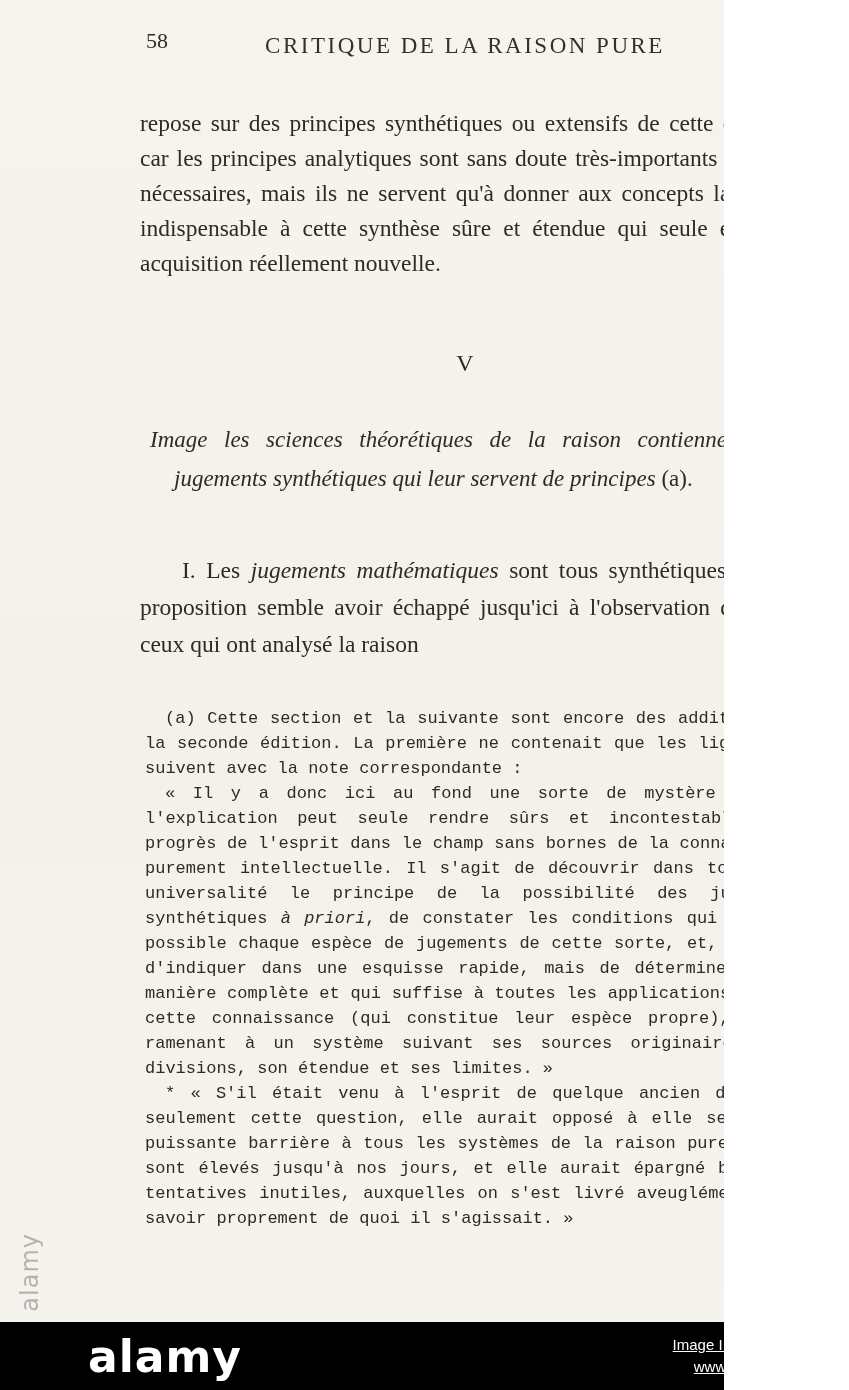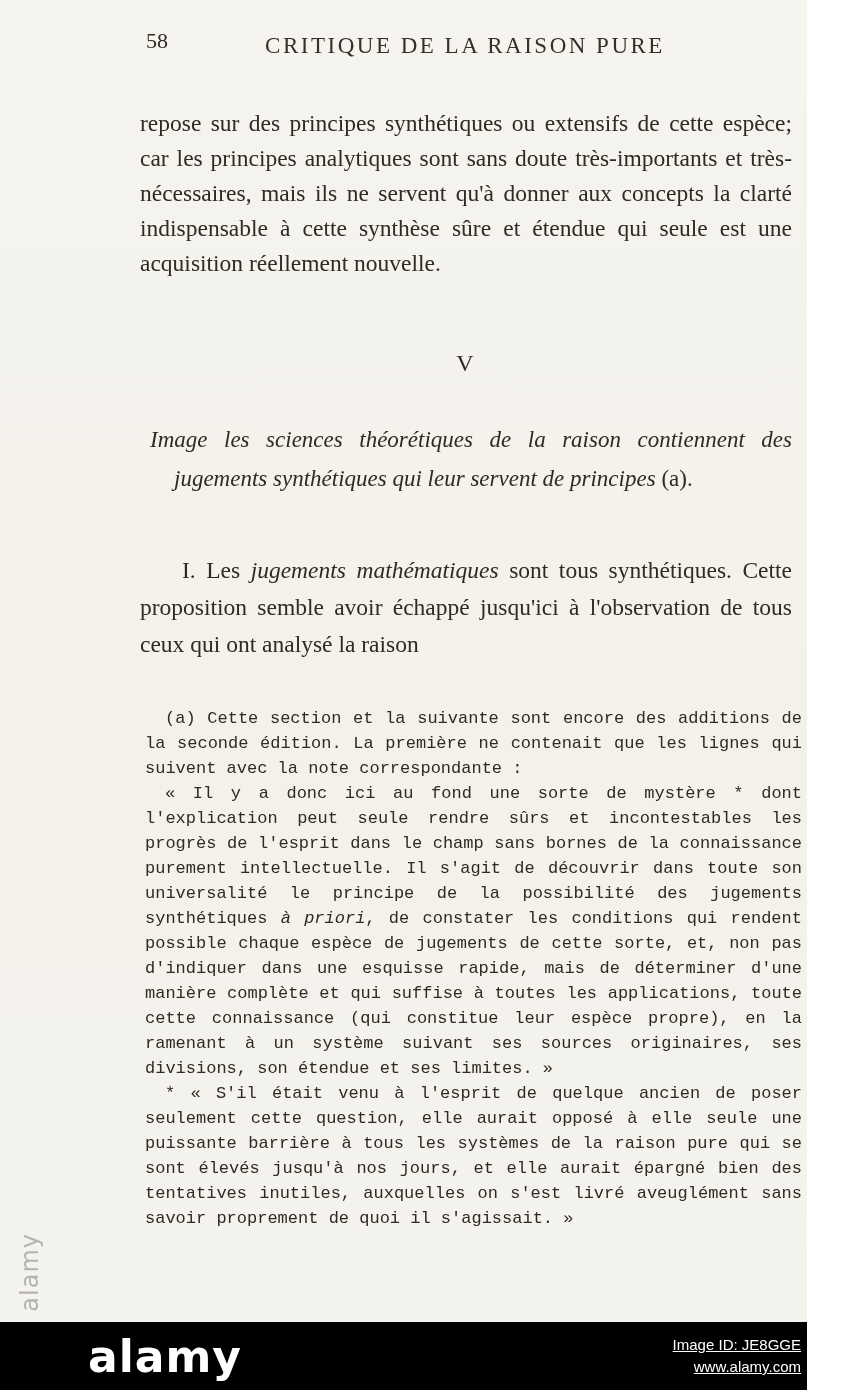--- a/index.html
+++ b/index.html
@@ -1,21 +1,21 @@
 <!DOCTYPE html>
 <html><head>
 <meta charset="utf-8">
 <style>
   * { margin:0; padding:0; box-sizing:border-box; }
   html,body { background:#ffffff; }
   body { font-family:"Liberation Serif", serif; }
 
   .frame {
     position:relative;
-    width:807px; height:1390px;
+    width:724px; height:1390px;
     background:#ffffff;
     overflow:hidden;
   }
 
   
   .scan {
     position:absolute; left:0; top:0;
     width:849px; height:1322px;
     background:linear-gradient(180deg,#f6f4ef 0%,#f3f1ea 55%,#f5f3ee 100%);
     color:#2e2a24;

